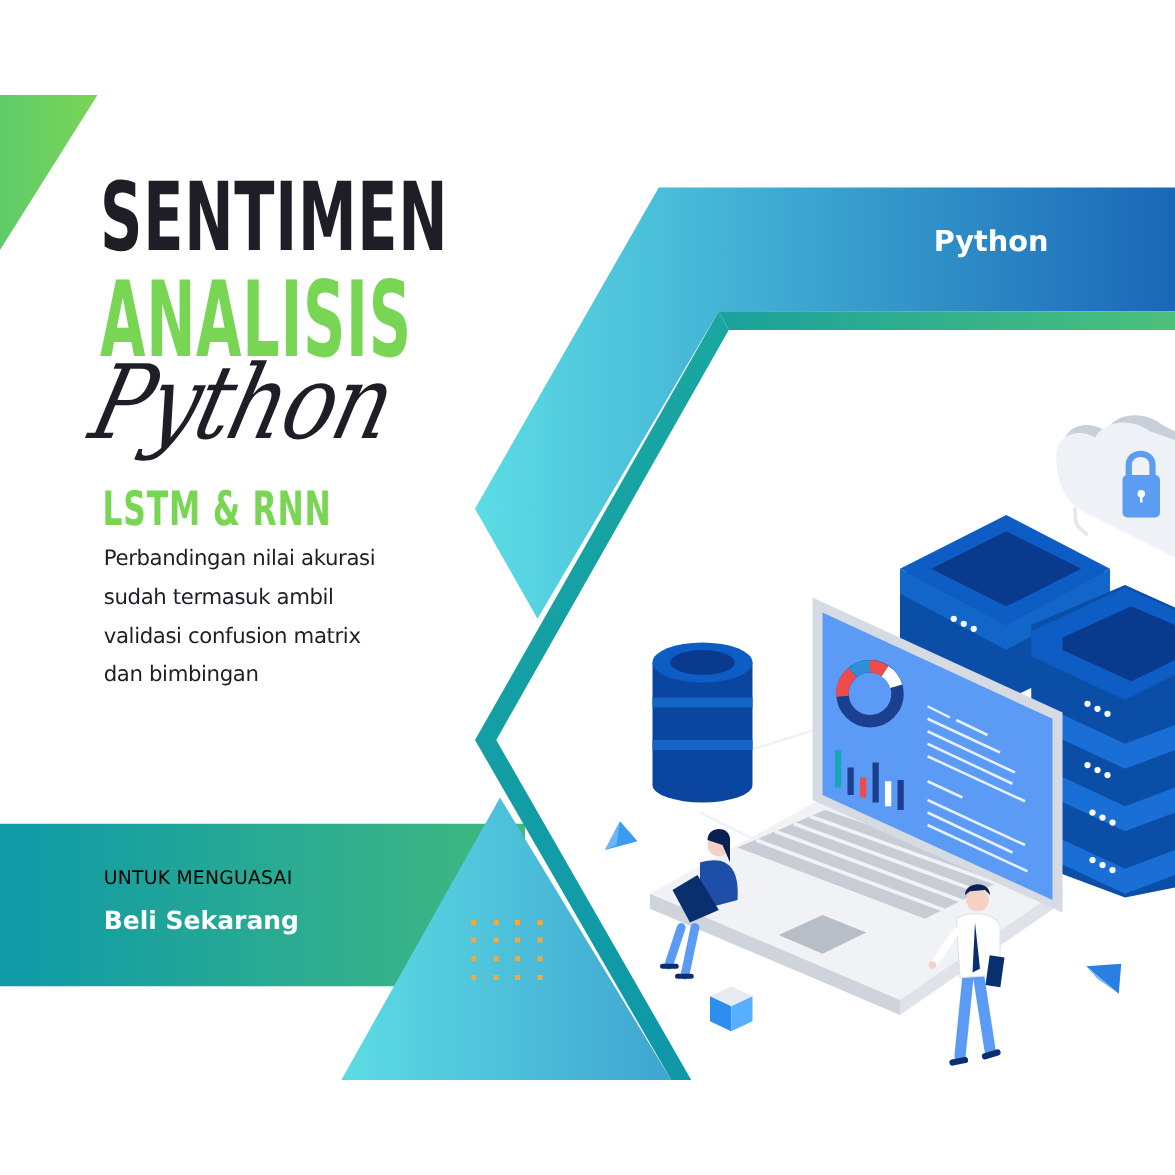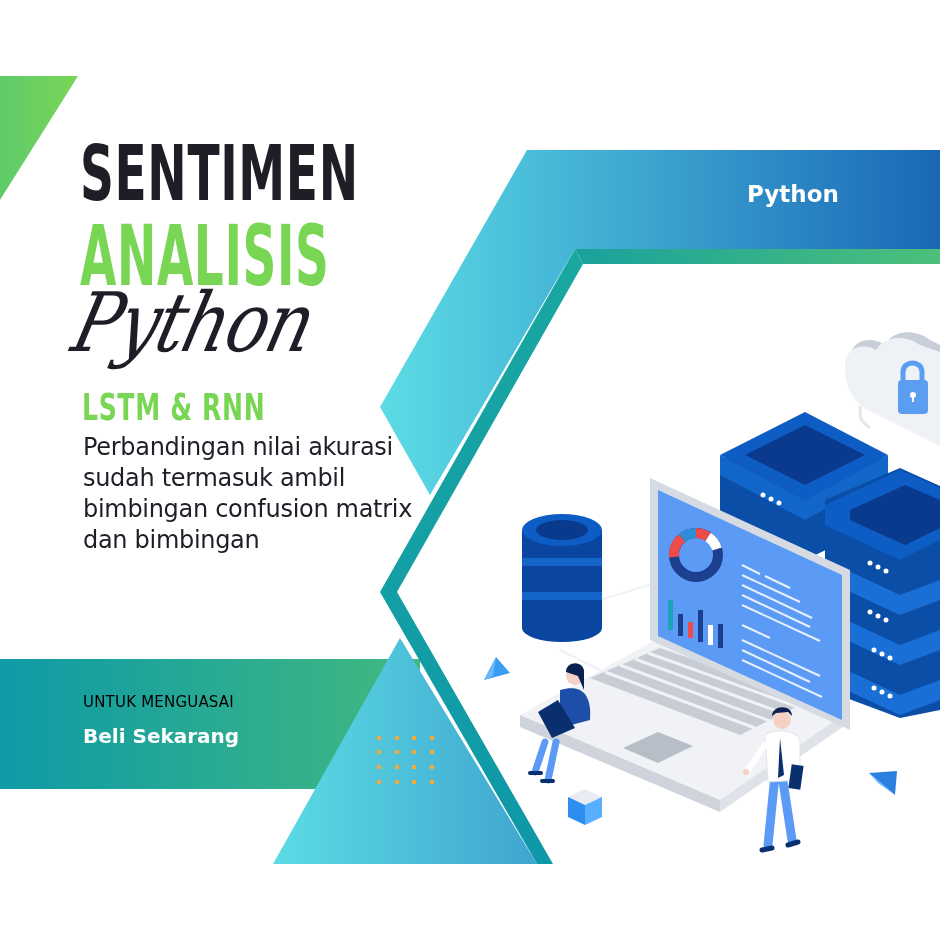--- a/index.html
+++ b/index.html
@@ -12,21 +12,21 @@
   }
   .t-sentimen { left: 80px; top: 136px; font-size: 76px; color: #1f1d26; transform: scaleX(0.62); }
   .t-analisis { left: 80px; top: 214px; font-size: 84px; color: #78d654; transform: scaleX(0.56); }
   .t-python-script {
     left: 86px; top: 282px; font-family: "DejaVu Serif", serif; font-style: italic; font-size: 82px;
     color: #1f1d26; letter-spacing: -2px; transform: skewX(-14deg) scaleX(0.85); transform-origin: left top; line-height: 1;
     font-weight: normal;
   }
   .t-lstm { left: 82px; top: 388px; font-size: 38px; color: #78d654; transform: scaleX(0.66); }
   .desc {
-    left: 83px; top: 432px; width: 330px; font-family: "DejaVu Sans", sans-serif; font-size: 24px; line-height: 31px;
+    left: 83px; top: 432px; width: 330px; font-family: "DejaVu Sans", sans-serif; font-size: 17px; line-height: 31px;
     color: #1f1d26; letter-spacing: -0.3px;
   }
   .desc span { display: block; white-space: nowrap; }
   .cta-sub { left: 83px; top: 693px; font-family: "DejaVu Sans", sans-serif; font-weight: normal; font-size: 15px; color: #000000; letter-spacing: 0.2px; white-space: nowrap; }
   .cta-main { left: 83px; top: 724px; font-family: "DejaVu Sans", sans-serif; font-weight: bold; font-size: 20px; color: #ffffff; white-space: nowrap; }
   .tag-python { left: 747px; top: 181px; font-family: "DejaVu Sans", sans-serif; font-weight: bold; font-size: 23px; color: #ffffff; white-space: nowrap; }
 </style>
 </head>
 <body>
 
@@ -222,20 +222,20 @@
 </svg>
 
 <div class="abs headline t-sentimen">SENTIMEN</div>
 <div class="abs headline t-analisis">ANALISIS</div>
 <div class="abs t-python-script">Python</div>
 <div class="abs headline t-lstm">LSTM &amp; RNN</div>
 
 <div class="abs desc">
   <span>Perbandingan nilai akurasi</span>
   <span>sudah termasuk ambil</span>
-  <span>bimbingan confusion matrix</span>
+  <span>validasi confusion matrix</span>
   <span>dan bimbingan</span>
 </div>
 
 <div class="abs cta-sub">UNTUK MENGUASAI</div>
 <div class="abs cta-main">Beli Sekarang</div>
 
 <div class="abs tag-python">Python</div>
 
 </body></html>

